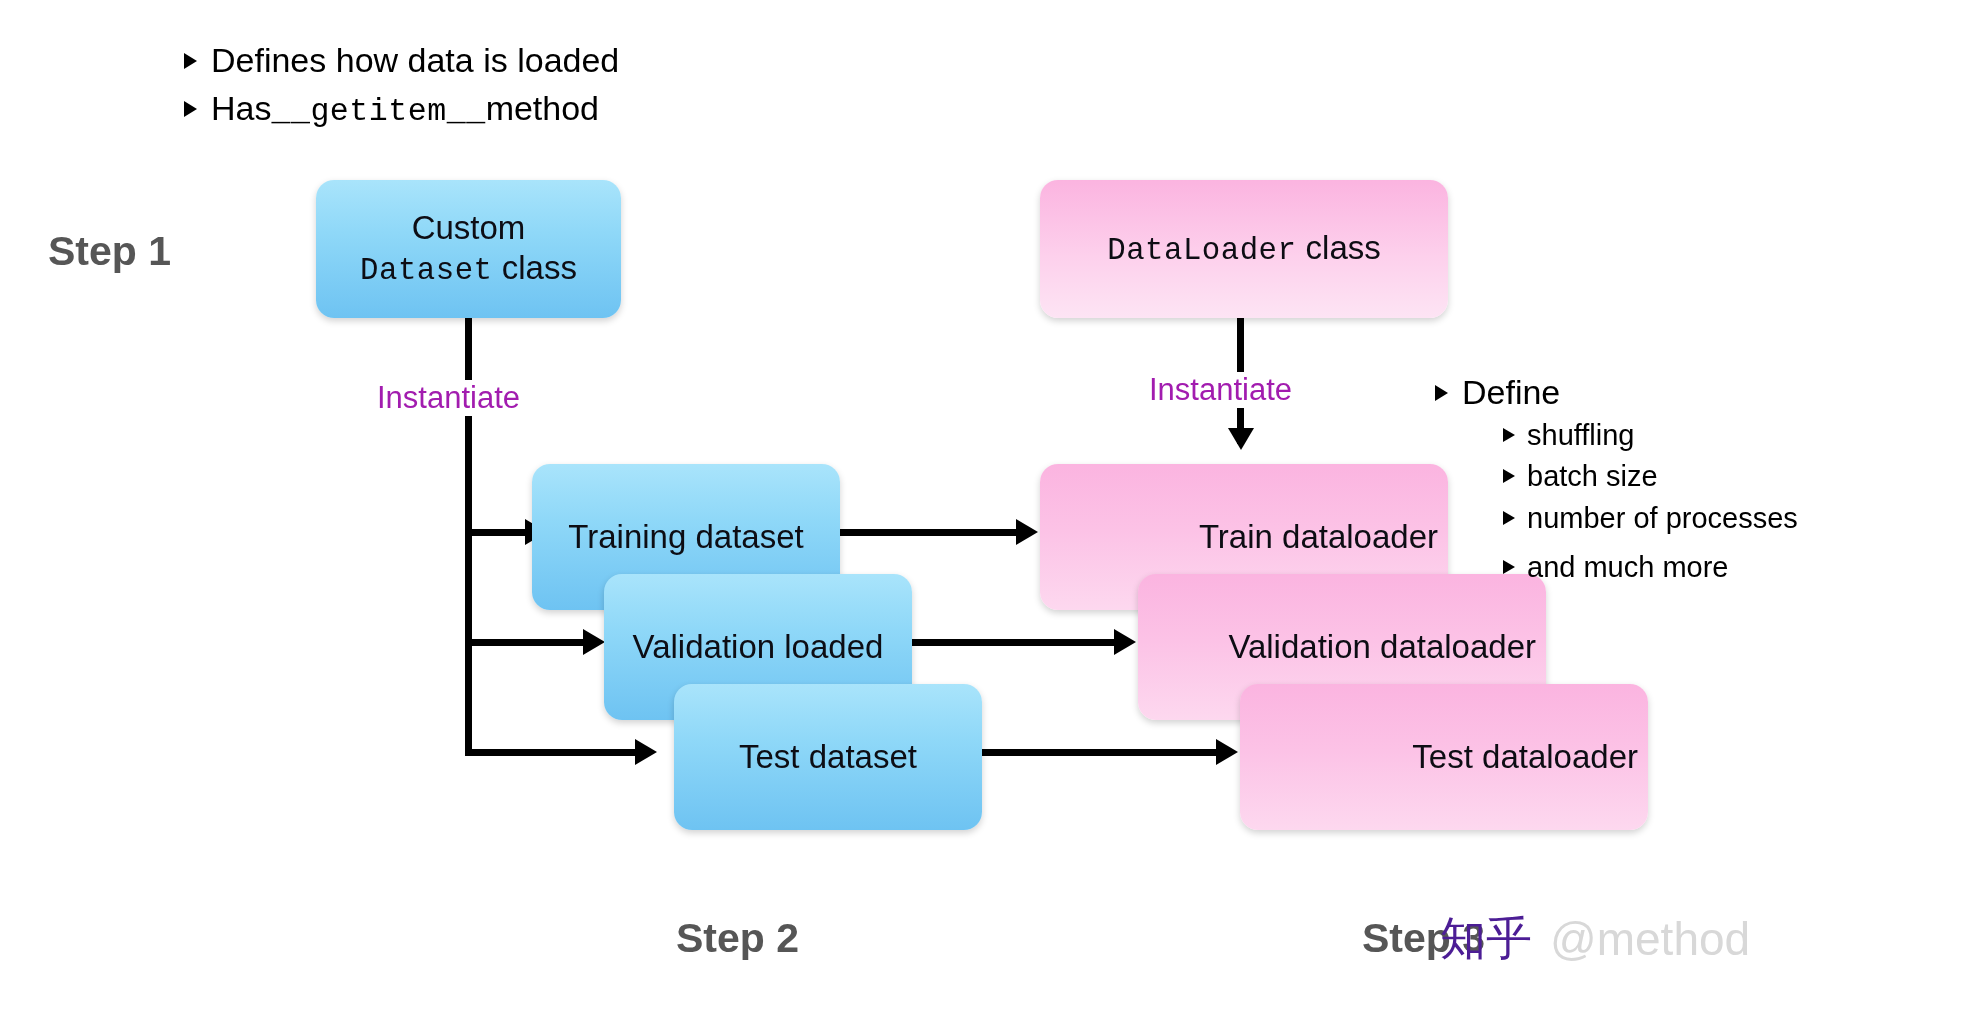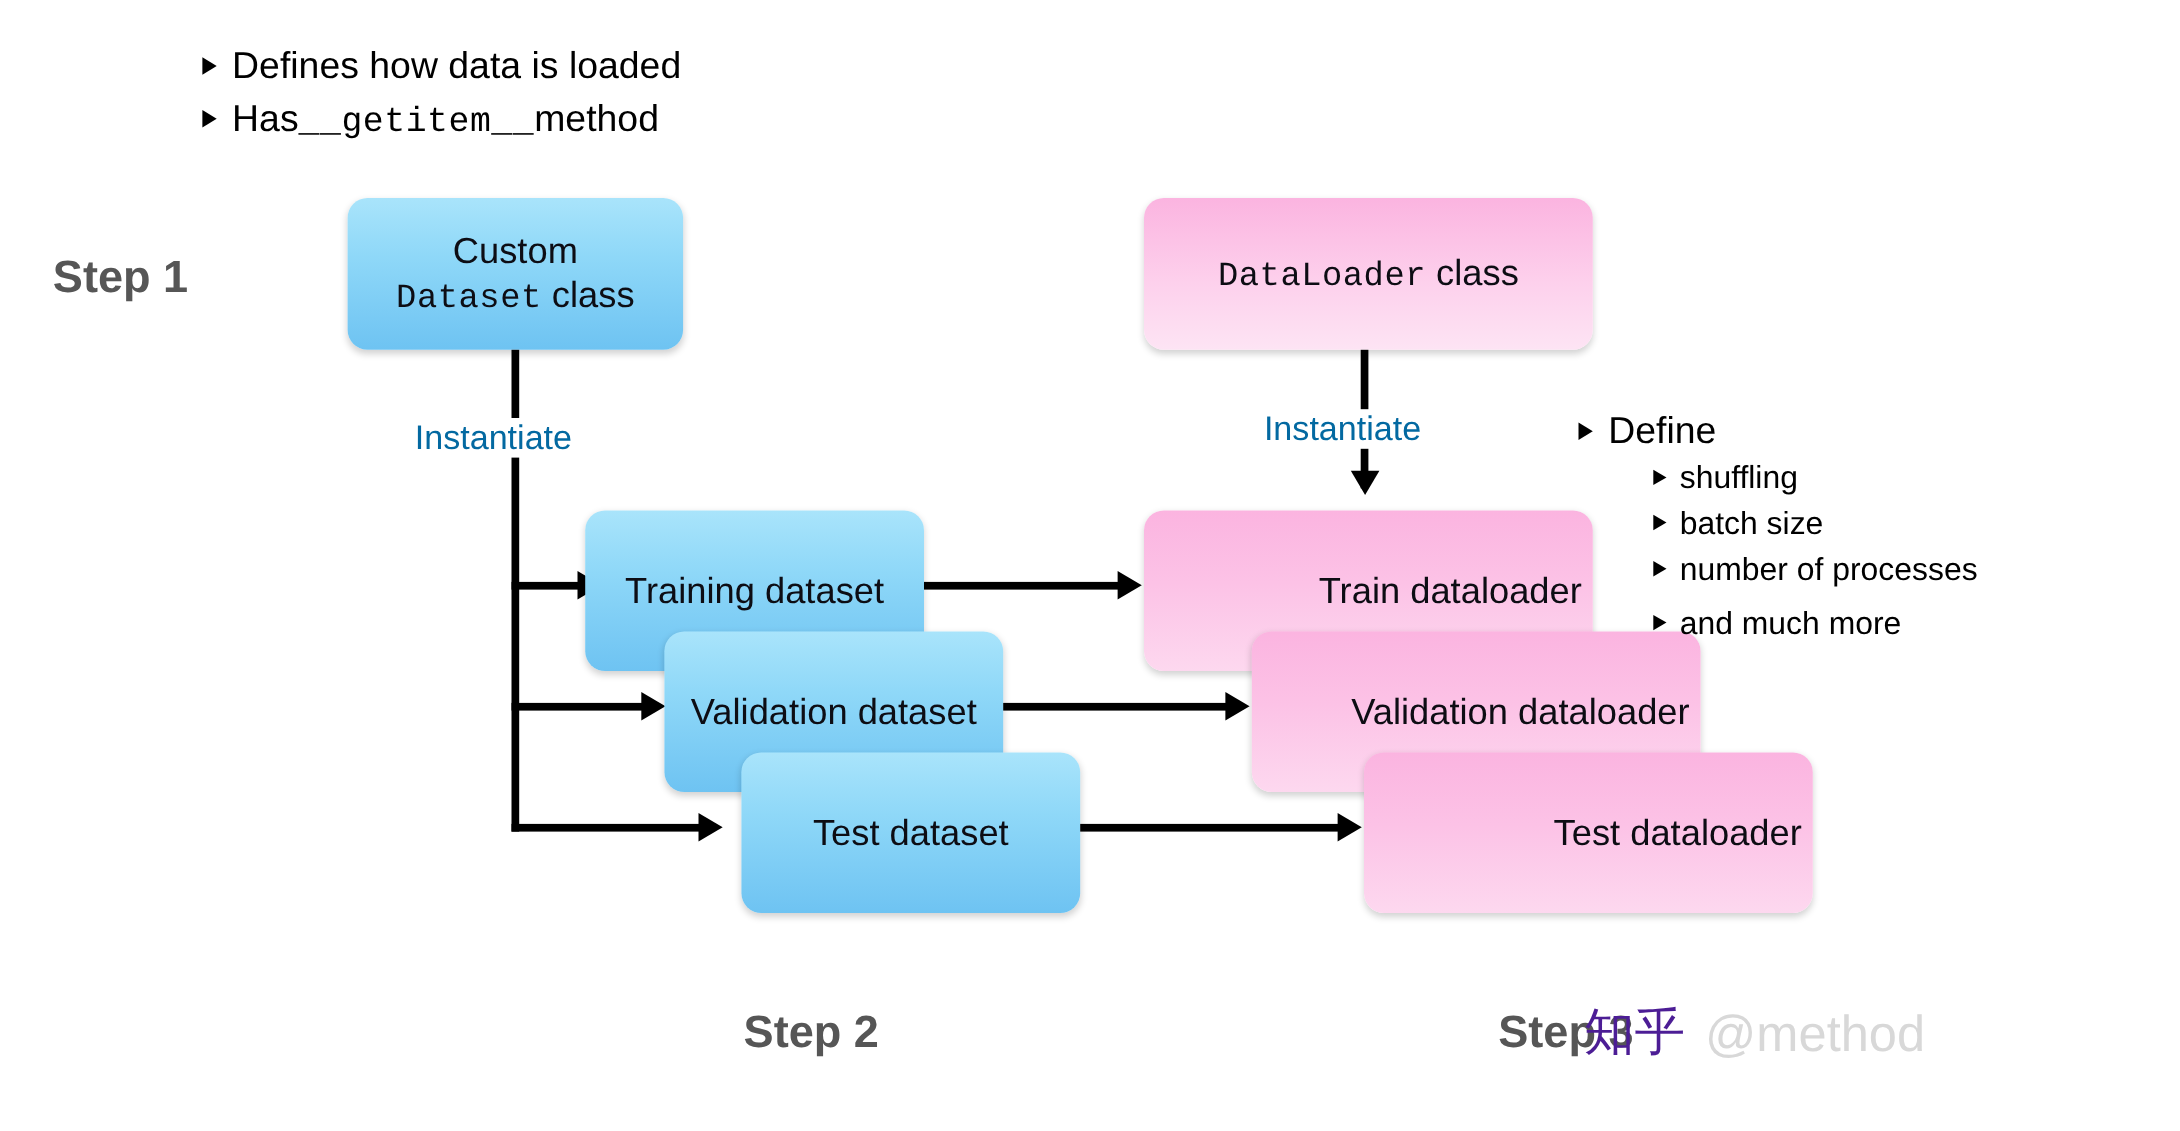--- a/index.html
+++ b/index.html
@@ -100,21 +100,21 @@
   .arrow-down {
     position: absolute;
     width: 0; height: 0;
     border-top: 22px solid #000;
     border-left: 13px solid transparent;
     border-right: 13px solid transparent;
   }
   .conn-label {
     position: absolute;
     font-size: 31px;
-    color: #0369a1;
+    color: #a21caf;
     white-space: nowrap;
     background: #fff;
     padding: 0 4px;
   }
 
   
   .watermark {
     position: absolute;
     display: flex;
     align-items: center;
@@ -176,21 +176,21 @@
 
   <div class="vline" style="left:1237px; top:318px; width:7px; height:126px;"></div>
   <div class="conn-label" style="left:1145px; top:372px;">Instantiate</div>
   <div class="arrow-down" style="left:1228px; top:428px;"></div>
 
   <div class="node blue" style="left:532px; top:464px; width:308px; height:146px;">
     <span class="label">Training dataset</span>
   </div>
 
   <div class="node blue" style="left:604px; top:574px; width:308px; height:146px;">
-    <span class="label">Validation dataset</span>
+    <span class="label">Validation loaded</span>
   </div>
 
   <div class="node blue" style="left:674px; top:684px; width:308px; height:146px;">
     <span class="label">Test dataset</span>
   </div>
 
   <div class="node pink" style="left:1040px; top:464px; width:408px; height:146px;">
     <span class="label">Train dataloader</span>
   </div>
 

